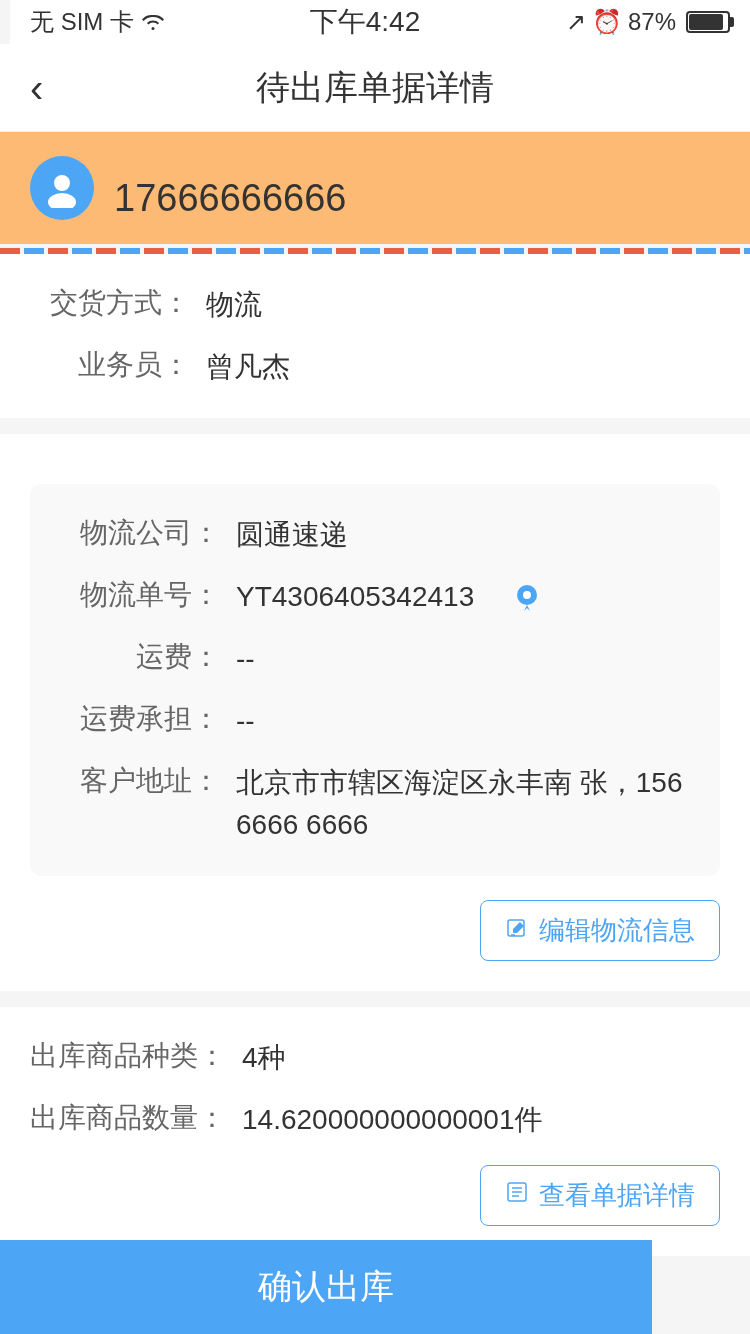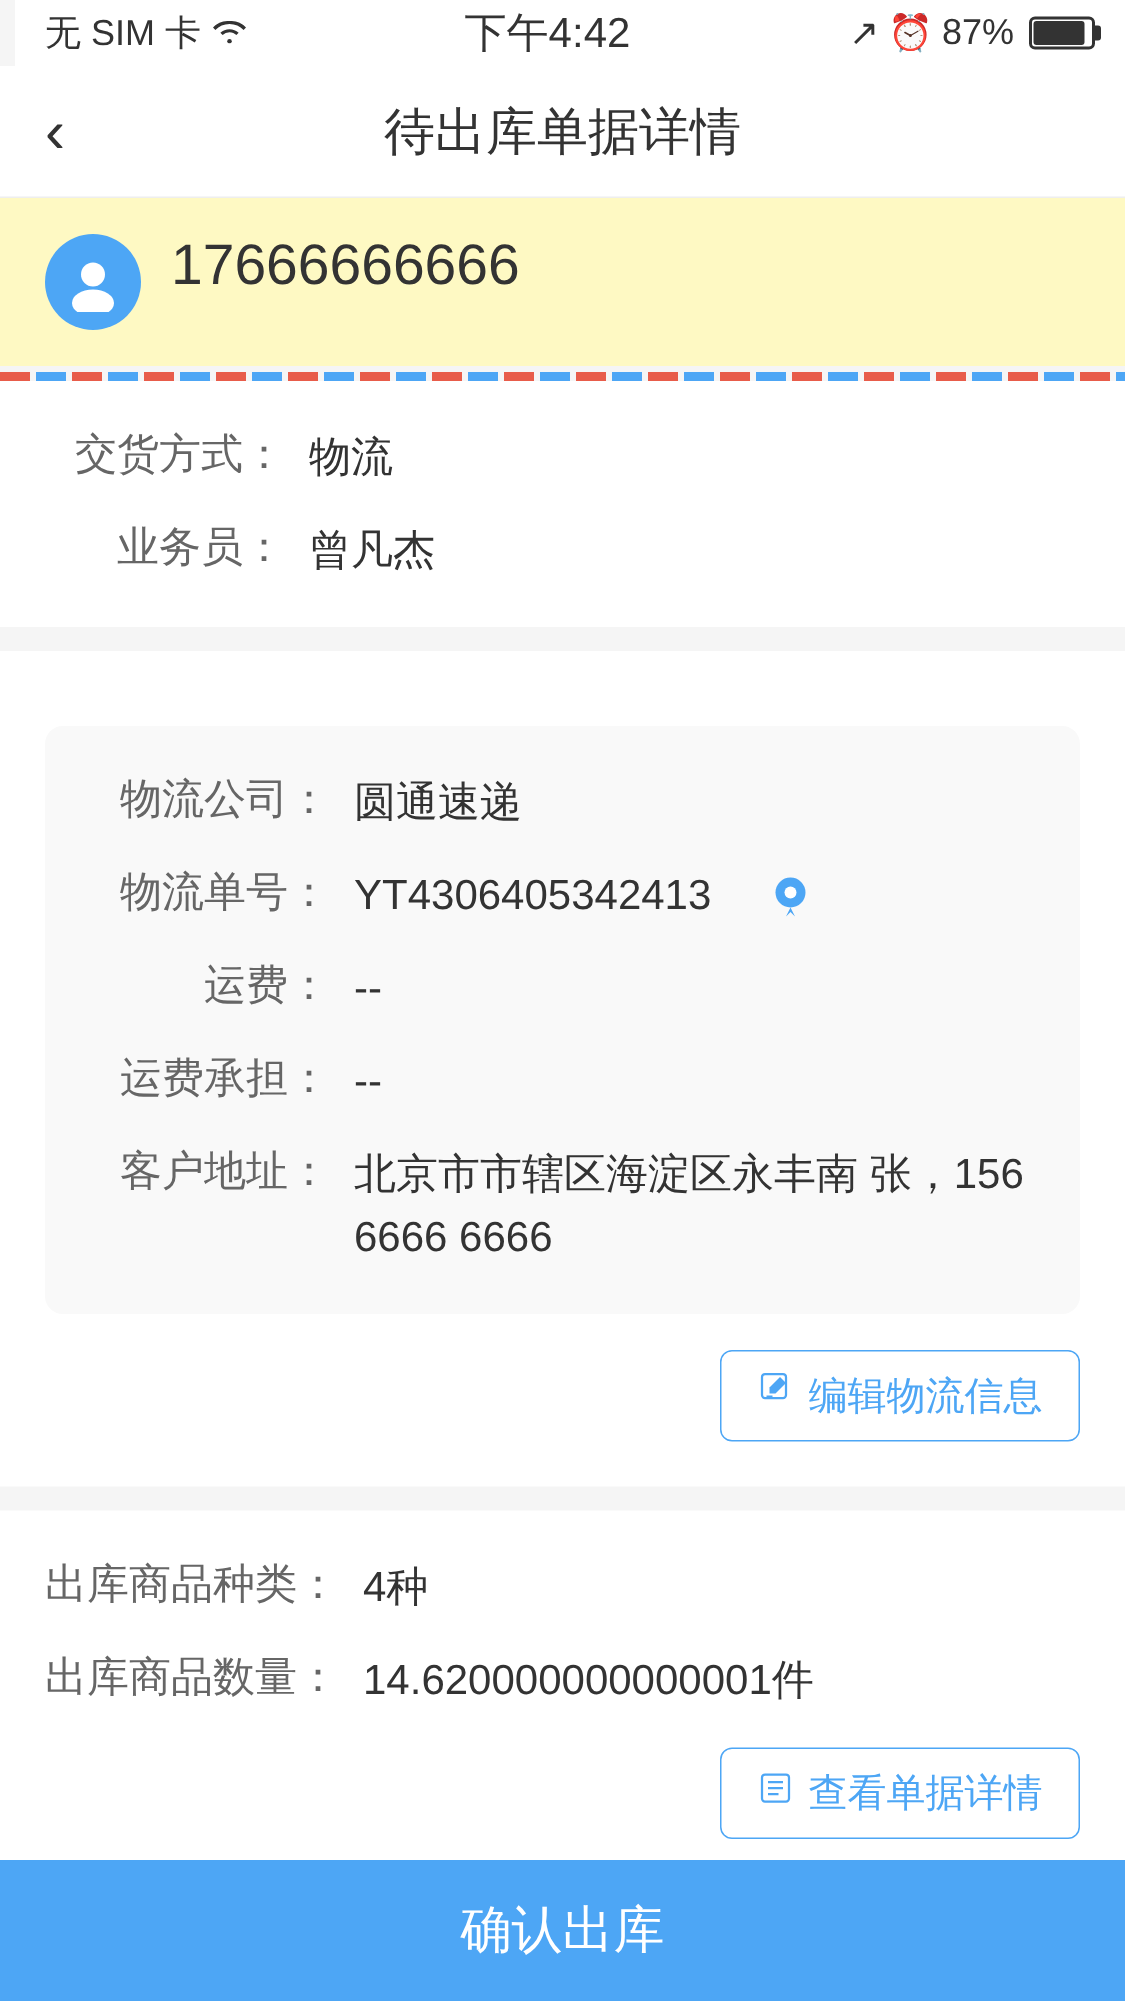--- a/index.html
+++ b/index.html
@@ -78,24 +78,24 @@
       position: absolute;
       left: 50%;
       transform: translateX(-50%);
       font-size: 34px;
       font-weight: 500;
       color: #333;
     }
 
     
     .user-header {
-      background: #fef9c3;
+      background: #fdba74;
       padding: 24px 30px;
       display: flex;
-      align-items: flex-start;
+      align-items: flex-end;
       gap: 20px;
       margin-bottom: 4px;
     }
     .user-avatar {
       width: 64px;
       height: 64px;
       border-radius: 50%;
       background: #4da6f5;
       display: flex;
       align-items: center;
@@ -176,21 +176,21 @@
     }
 
     
     .edit-btn-row {
       display: flex;
       justify-content: flex-end;
       margin-top: 24px;
     }
     .edit-btn {
       display: flex;
-      align-items: flex-start;
+      align-items: flex-end;
       gap: 10px;
       border: 1px solid #4da6f5;
       border-radius: 8px;
       padding: 12px 24px;
       color: #4da6f5;
       font-size: 26px;
       background: #fff;
       cursor: pointer;
     }
 
@@ -211,21 +211,21 @@
       font-size: 26px;
       background: #fff;
       cursor: pointer;
     }
 
     
     .confirm-btn-container {
       position: fixed;
       bottom: 0;
       left: 0;
-      width: 750px;
+      width: 652px;
       background: #4da6f5;
       padding: 24px 0;
       display: flex;
       justify-content: center;
       align-items: center;
     }
     .confirm-btn {
       color: #fff;
       font-size: 34px;
       font-weight: 500;

